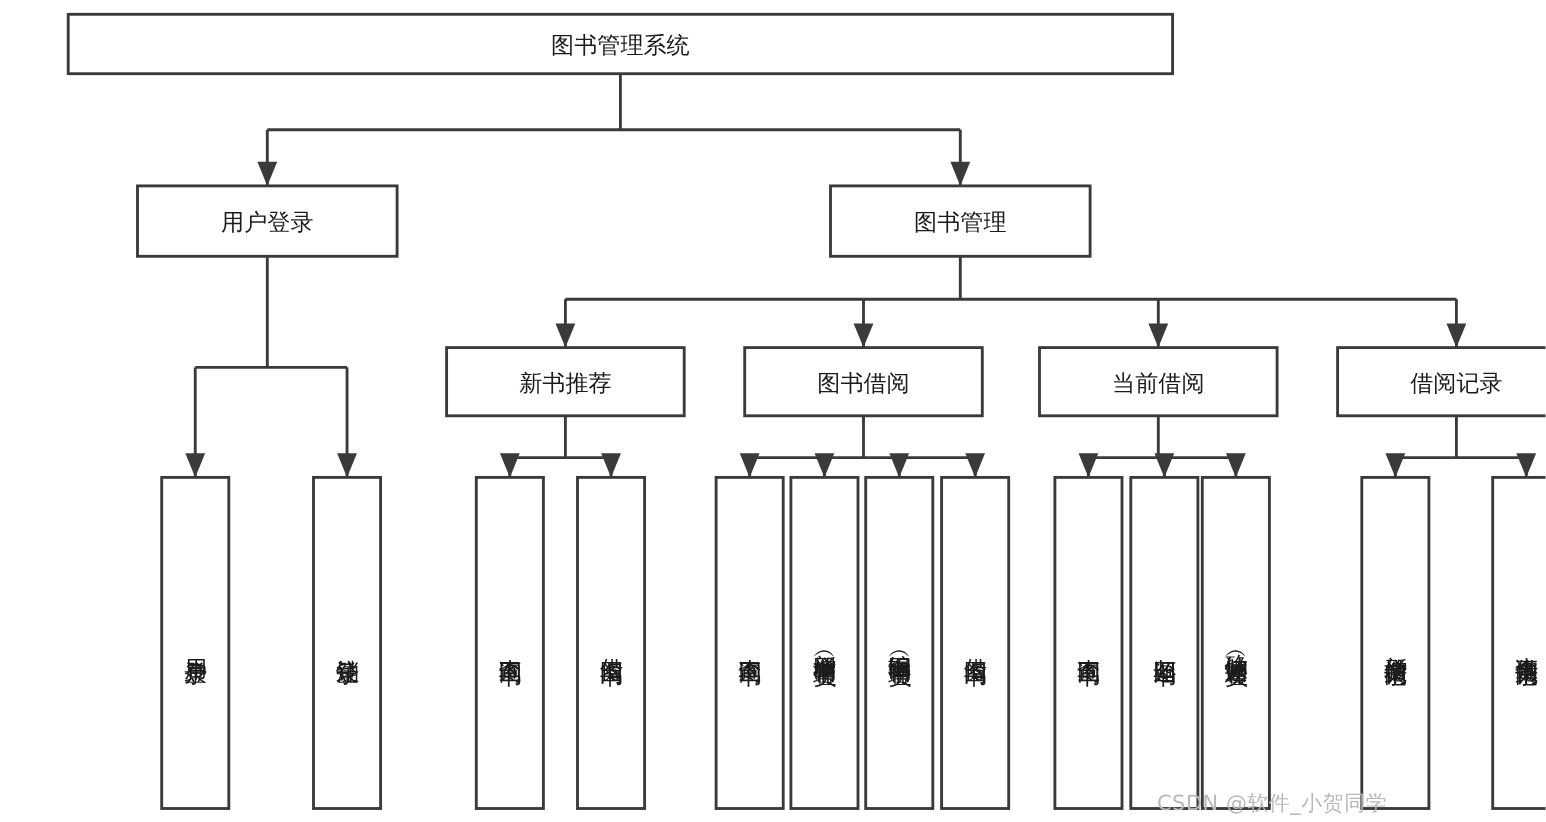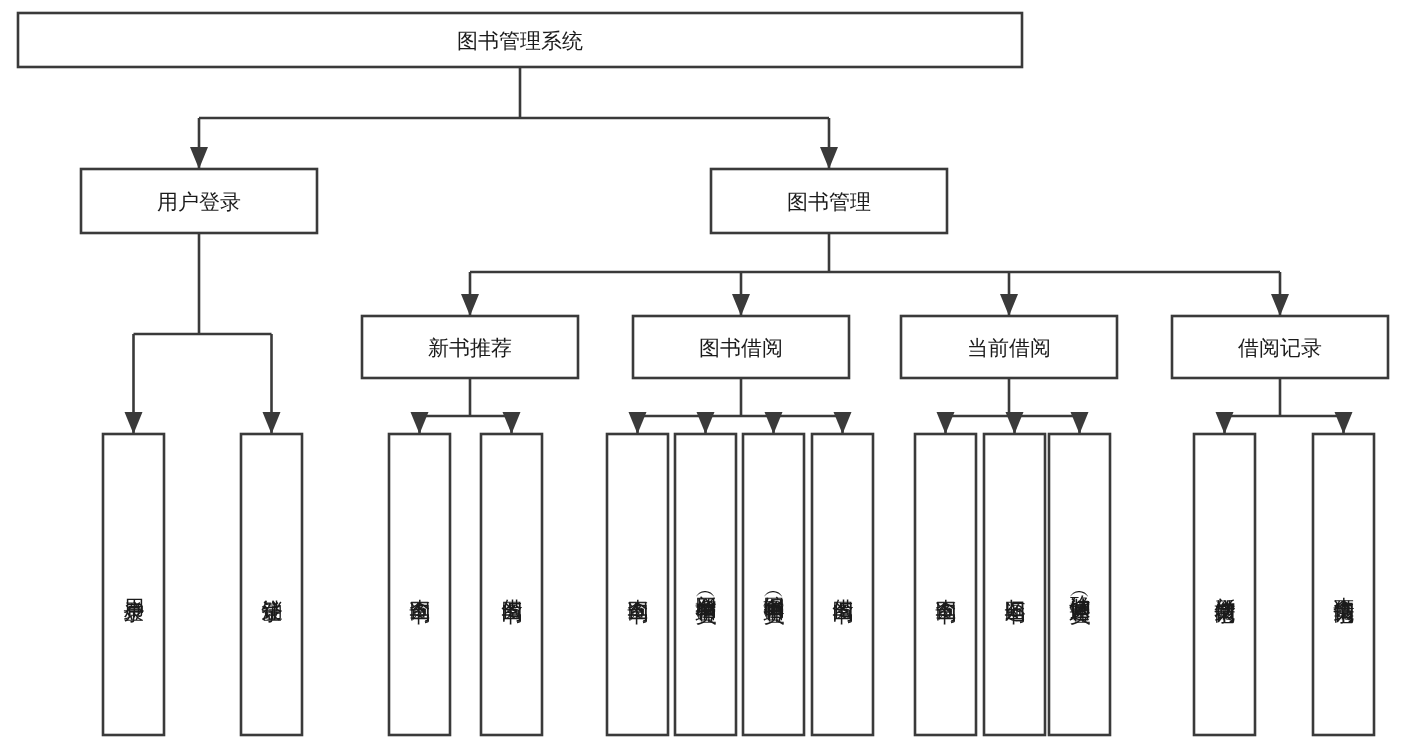--- a/index.html
+++ b/index.html
@@ -11,20 +11,21 @@
     width: 1405px;
     height: 747px;
     font-family: "DejaVu Sans", "Liberation Sans", sans-serif;
     overflow: hidden;
     position: relative;
   }
   #diagram-root {
     position: relative;
     width: 1225px;
     height: 747px;
+    margin-left: 44px;
   }
   svg#diagram-svg {
     position: absolute;
     left: 0;
     top: 0;
     width: 1405px;
     height: 747px;
   }
   .node-box {
     fill: #ffffff;
@@ -203,14 +204,15 @@
         <span>确认归还（管理员）</span>
       </div>
       <div class="node-label-v" style="left: 1194px; top: 434px; width: 61px; height: 301px;">
         <span>新增借阅记录</span>
       </div>
       <div class="node-label-v" style="left: 1313px; top: 434px; width: 61px; height: 301px;">
         <span>查询借阅记录</span>
       </div>
     </div>
 
+  <div class="watermark">CSDN @软件_小贺同学</div>
 
 </div>
 
 </body></html>

